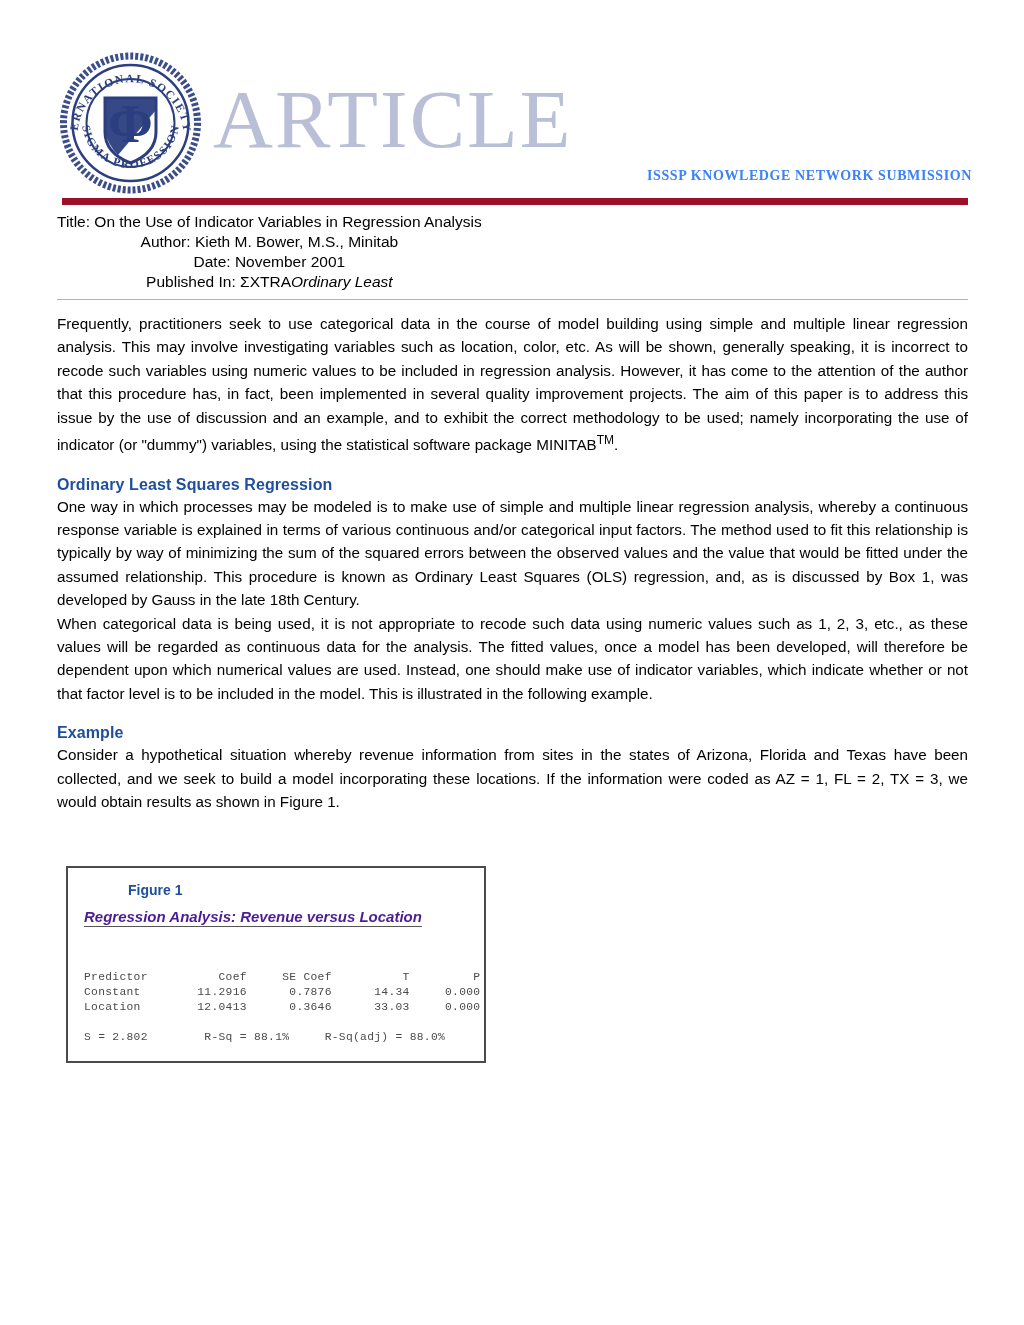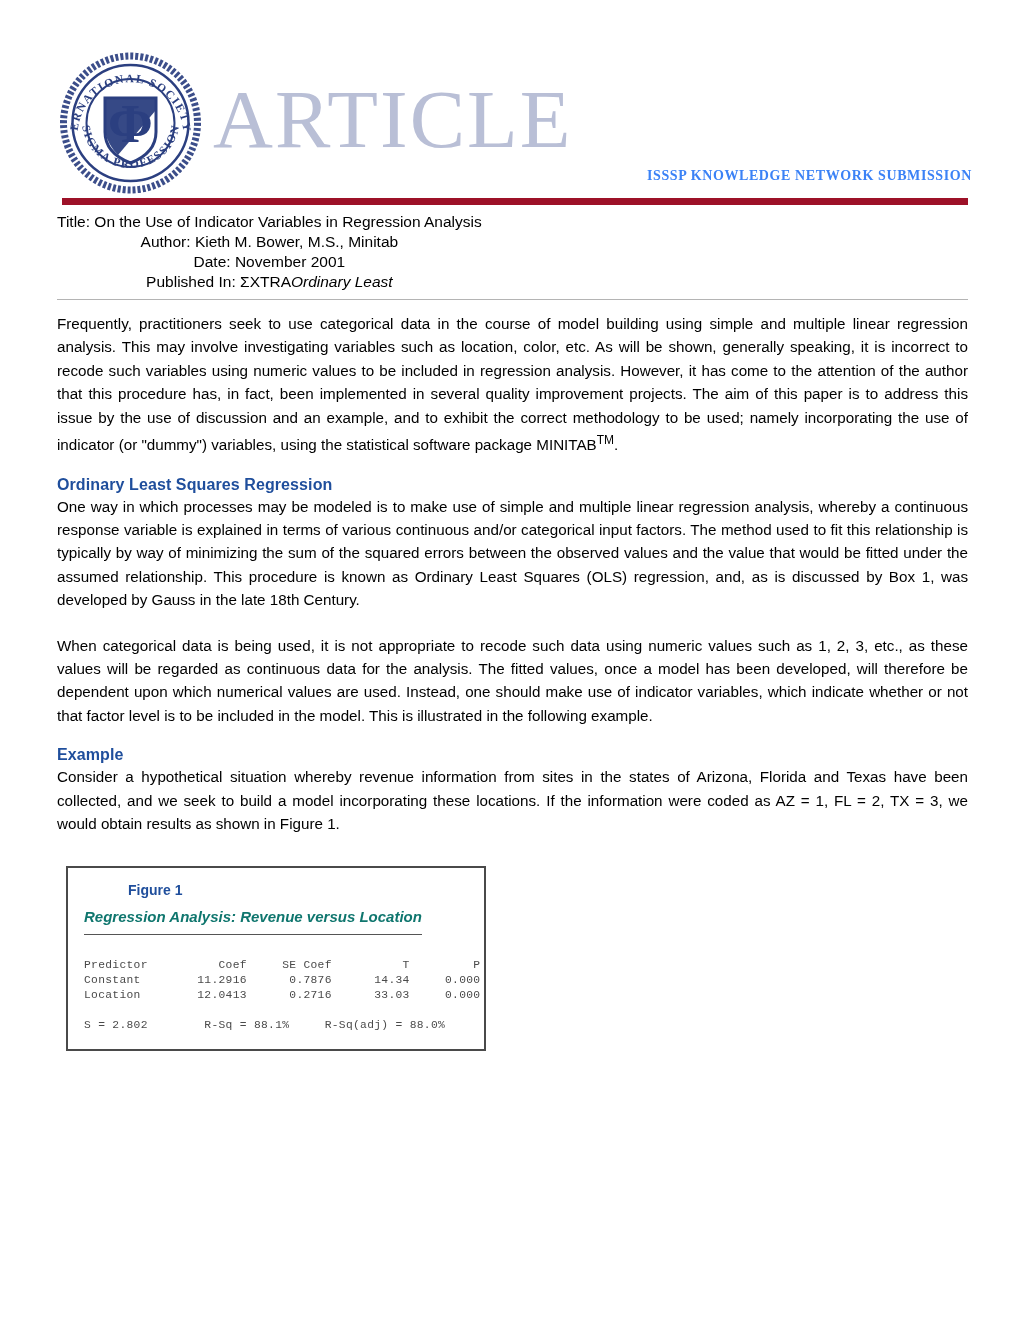--- a/index.html
+++ b/index.html
@@ -140,21 +140,21 @@
   }
   .sect-gap { height: 19px; }
 
   p.para {
     margin: 0 0 0 0;
     font-size: 15.2px;
     line-height: 23.4px;
     text-align: justify;
     text-justify: inter-word;
   }
-  p.para + p.para { margin-top: 22px; }
+  p.para + p.para { }
 
   sup.tm { font-size: 12px; vertical-align: super; }
 
   
   .figure-wrap {
     position: absolute;
     left: 66px;
     top: 866px;
     width: 420px;
     border: 2px solid #4a4a4a;
@@ -167,25 +167,25 @@
     font-weight: bold;
     font-size: 14px;
     margin-bottom: 10px;
     padding-left: 44px;
   }
   .figure-title {
     font-family: "Liberation Sans", sans-serif;
     font-weight: bold;
     font-style: italic;
     font-size: 15px;
-    color: #0f766e;
+    color: #4c1d95;
     border-bottom: 1.5px solid #555;
     display: inline-block;
-    padding-bottom: 9px;
-    margin-bottom: 8px;
+    padding-bottom: 1px;
+    margin-bottom: 28px;
   }
   pre.minitab {
     font-family: "Liberation Mono", monospace;
     font-size: 11.3px;
     line-height: 15px;
     color: #4a4a4a;
     margin: 0;
     white-space: pre;
     letter-spacing: 0.3px;
   }
@@ -256,18 +256,18 @@
     <h2 class="section">Example</h2>
     <p class="para">Consider a hypothetical situation whereby revenue information from sites in the states of Arizona, Florida and Texas have been collected, and we seek to build a model incorporating these locations.  If the information were coded as AZ = 1, FL = 2, TX = 3, we would obtain results as shown in Figure 1.</p>
   </div>
 
   <div class="figure-wrap">
     <div class="figure-label">Figure 1</div>
     <div class="figure-title">Regression Analysis: Revenue versus Location</div>
     <div class="mt-gap"></div>
     <pre class="minitab"><span>Predictor          Coef     SE Coef          T         P</span>
 <span>Constant        11.2916      0.7876      14.34     0.000</span>
-<span>Location        12.0413      0.2716      33.03     0.000</span></pre>
+<span>Location        12.0413      0.3646      33.03     0.000</span></pre>
     <div class="mt-gap"></div>
     <pre class="minitab">S = 2.802        R-Sq = 88.1%     R-Sq(adj) = 88.0%</pre>
   </div>
 
 </div>
 
 </body></html>

